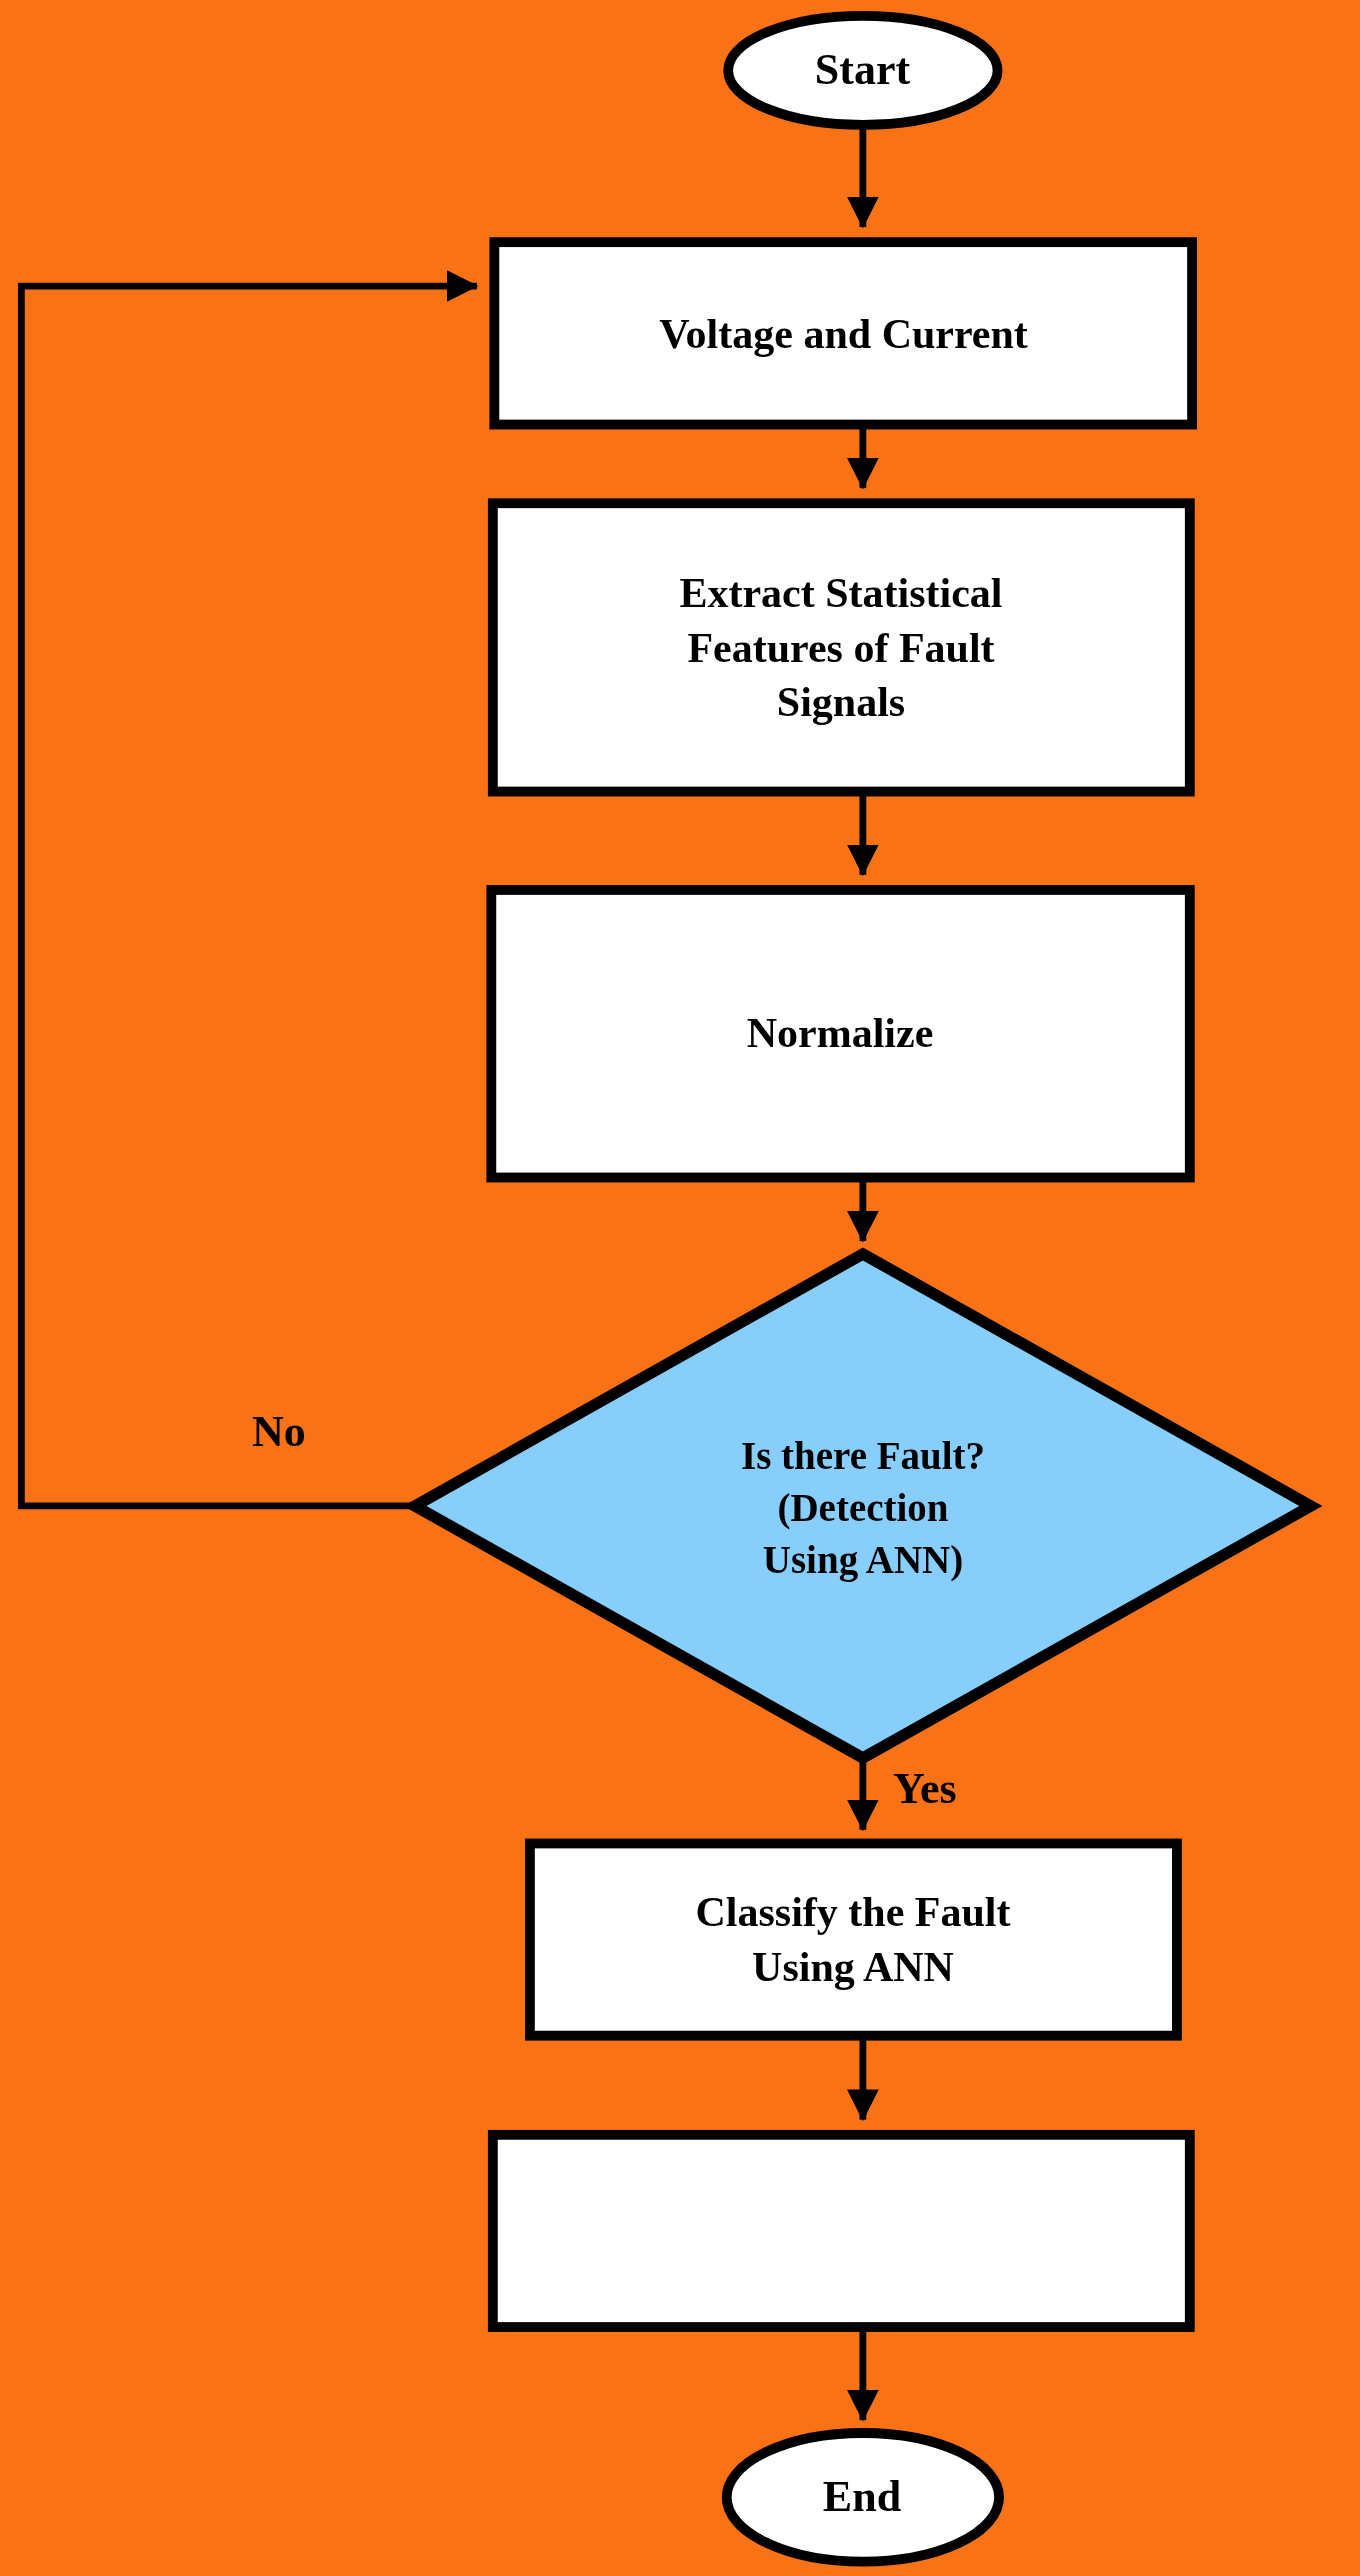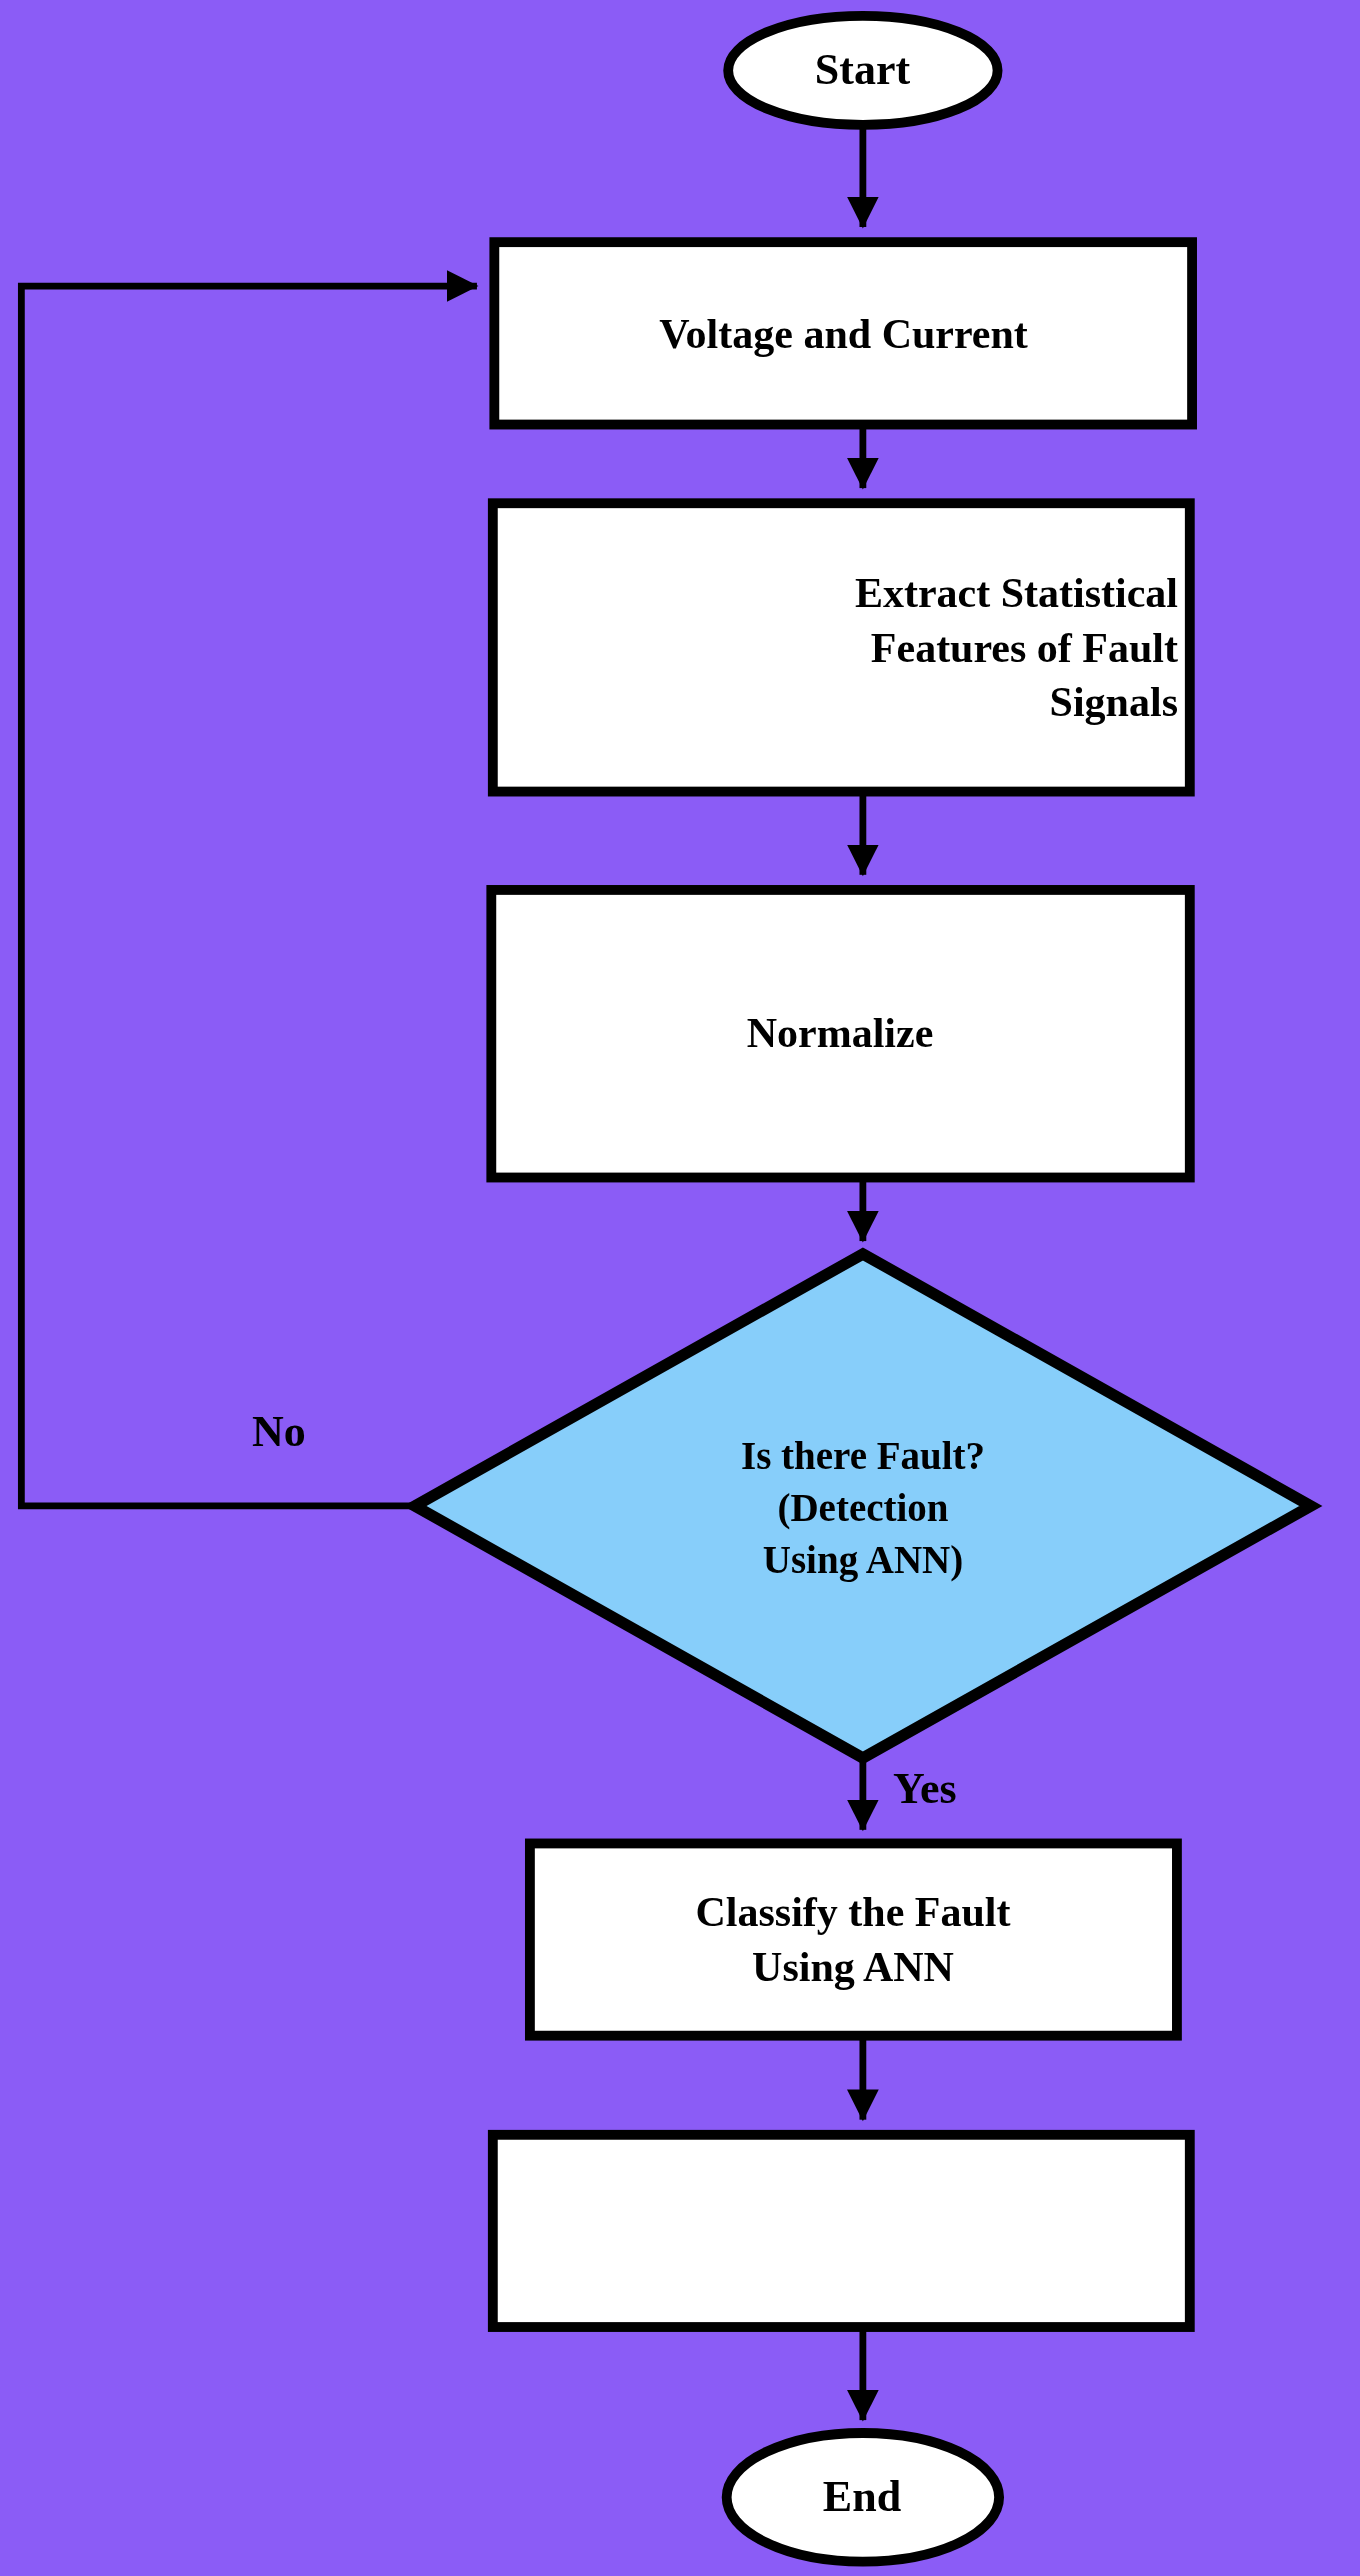--- a/index.html
+++ b/index.html
@@ -4,21 +4,21 @@
 <style>
   html, body {
     margin: 0;
     padding: 0;
     background: #ffffff;
   }
   #flowchart-root {
     position: relative;
     width: 1361px;
     height: 2576px;
-    background: #8b5cf6;
+    background: #f97316;
     overflow: hidden;
     font-family: "Liberation Serif", "DejaVu Serif", serif;
   }
   #flow-svg {
     position: absolute;
     top: 0;
     left: 0;
     width: 1361px;
     height: 2576px;
   }
@@ -103,21 +103,21 @@
   </svg>
 
   <div class="node-label terminal-label" style="left:728px; top:25px; width:269px; height:91px;">
     <span>Start</span>
   </div>
 
   <div class="node-label process-label" style="left:506px; top:254px; width:675px; height:160px;">
     <span>Voltage and Current</span>
   </div>
 
-  <div class="node-label process-label" style="left:504px; top:515px; width:674px; height:266px;align-items:flex-end;">
+  <div class="node-label process-label" style="left:504px; top:515px; width:674px; height:266px;">
     <span>Extract Statistical</span>
     <span>Features of Fault</span>
     <span>Signals</span>
   </div>
 
   <div class="node-label process-label" style="left:502px; top:901px; width:676px; height:265px;">
     <span>Normalize</span>
   </div>
 
   <div class="node-label decision-label" style="left:598px; top:1404px; width:530px; height:208px;">

